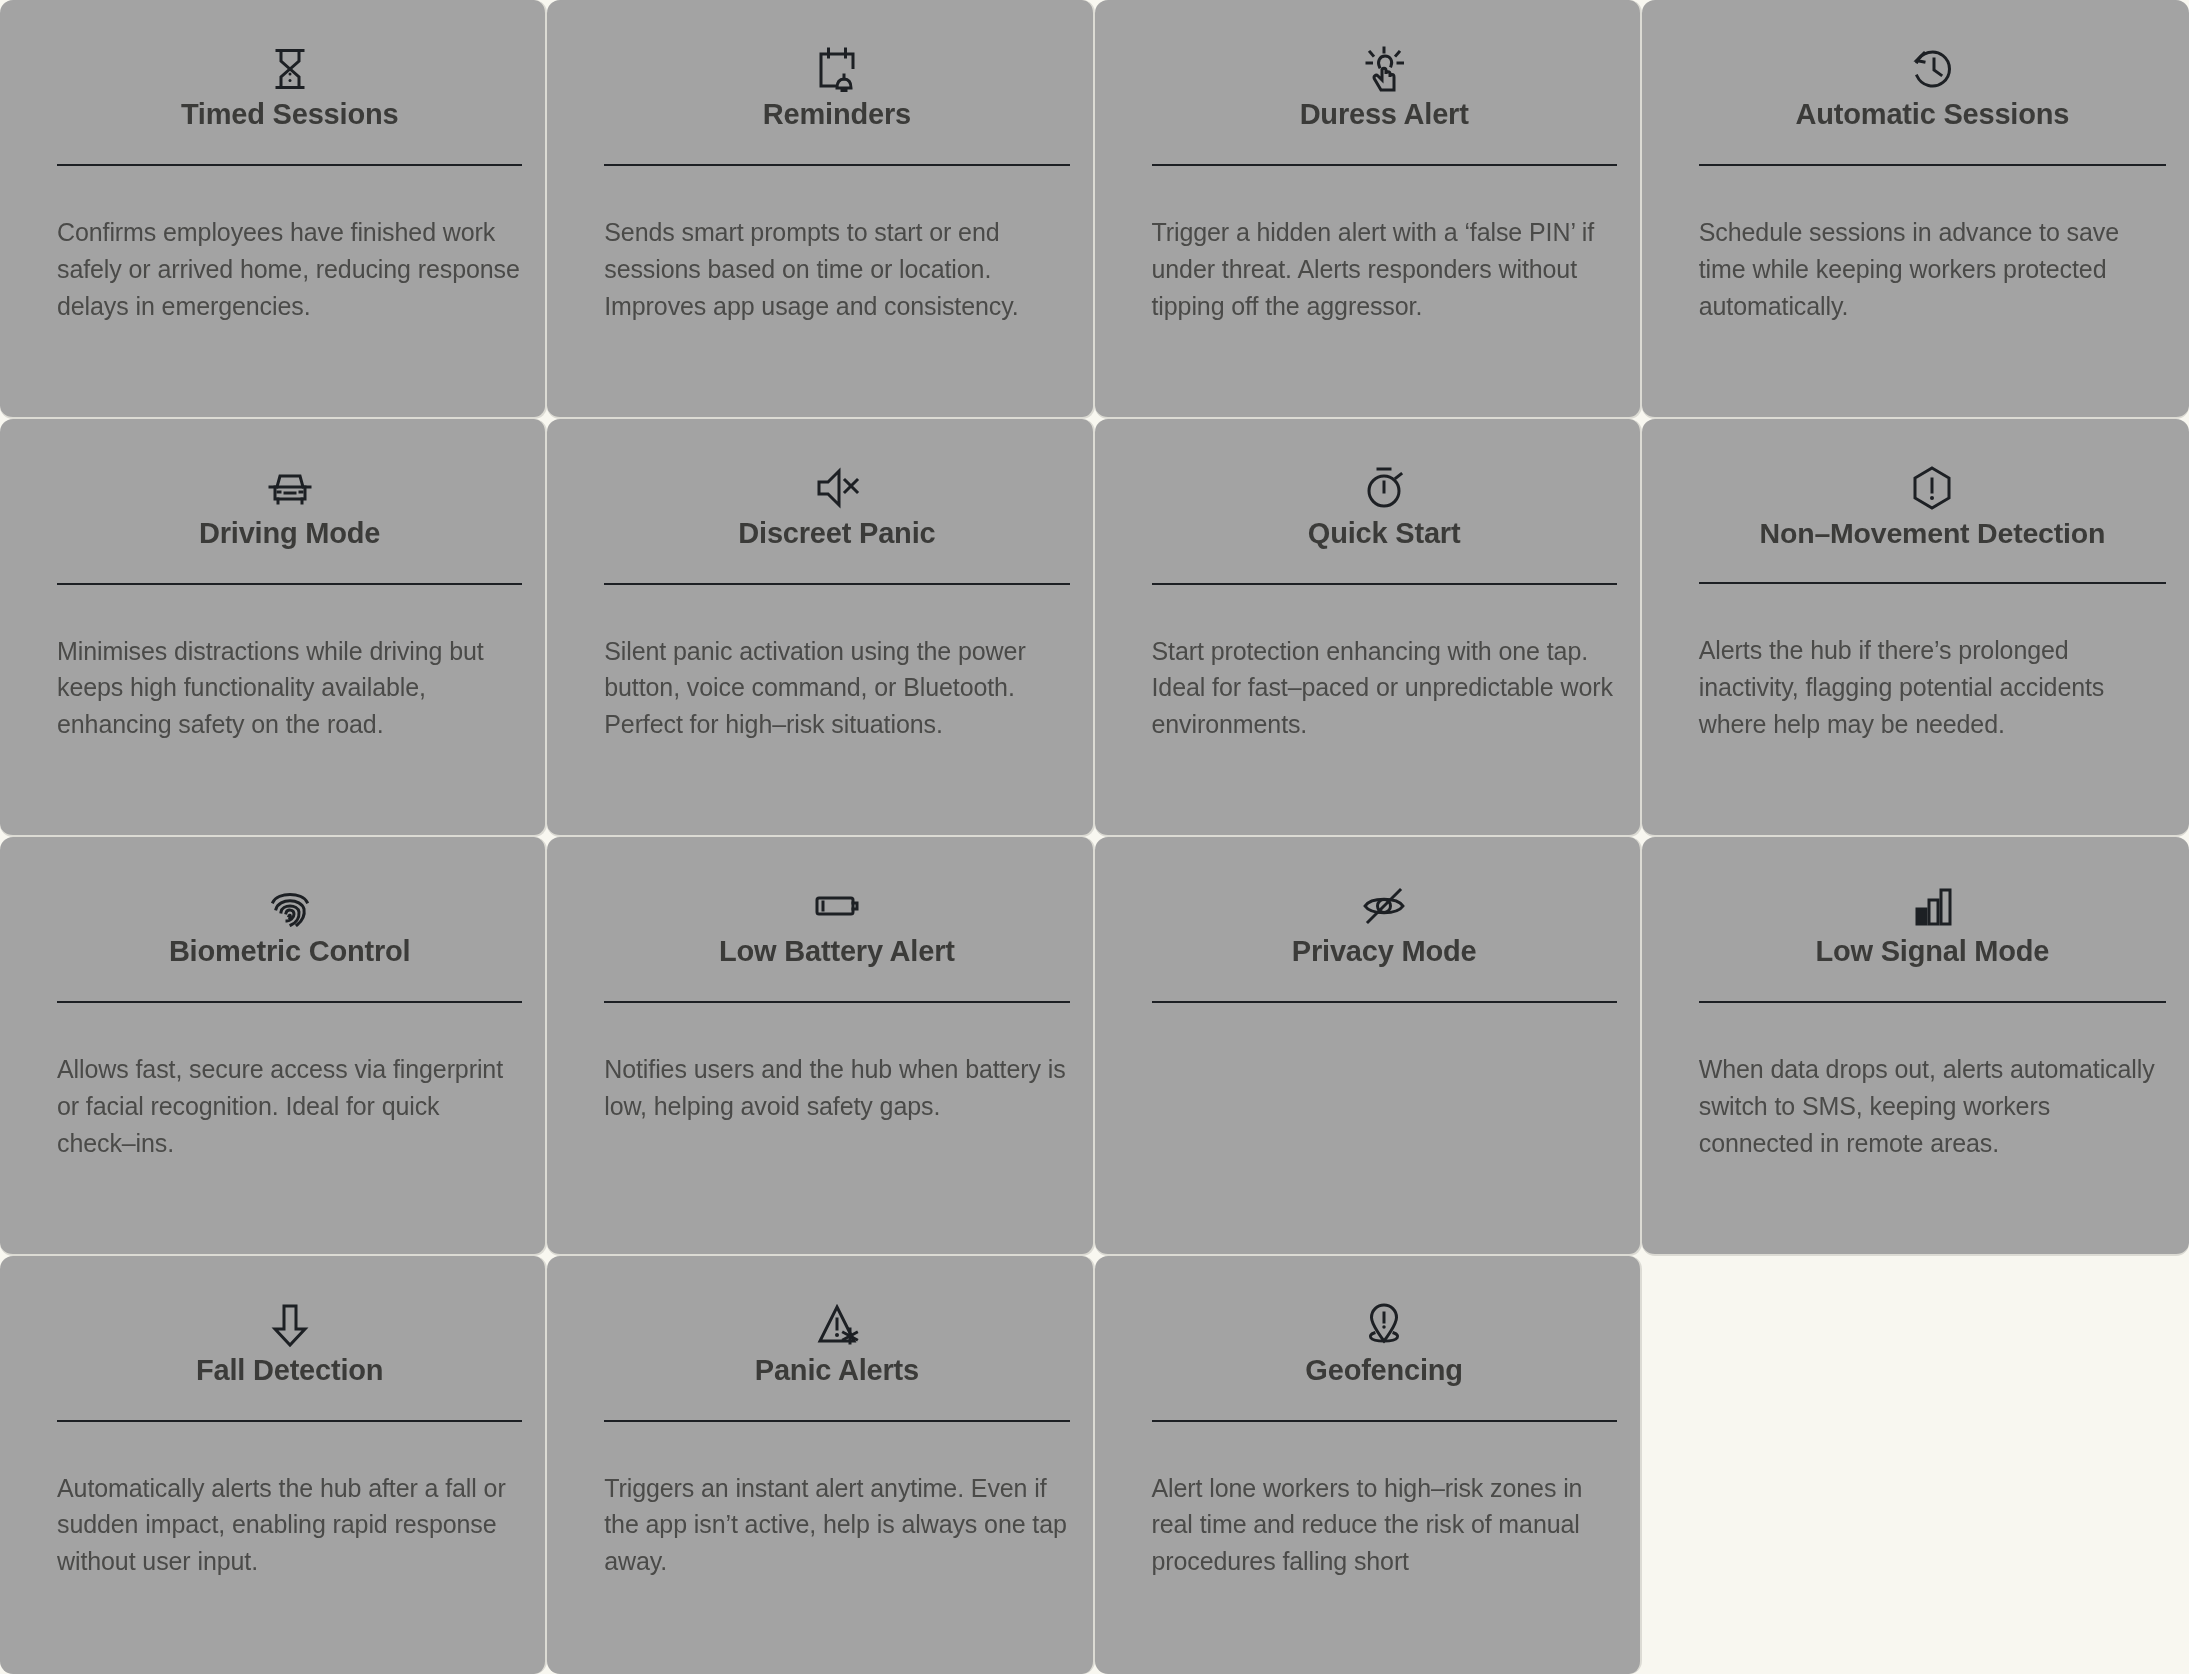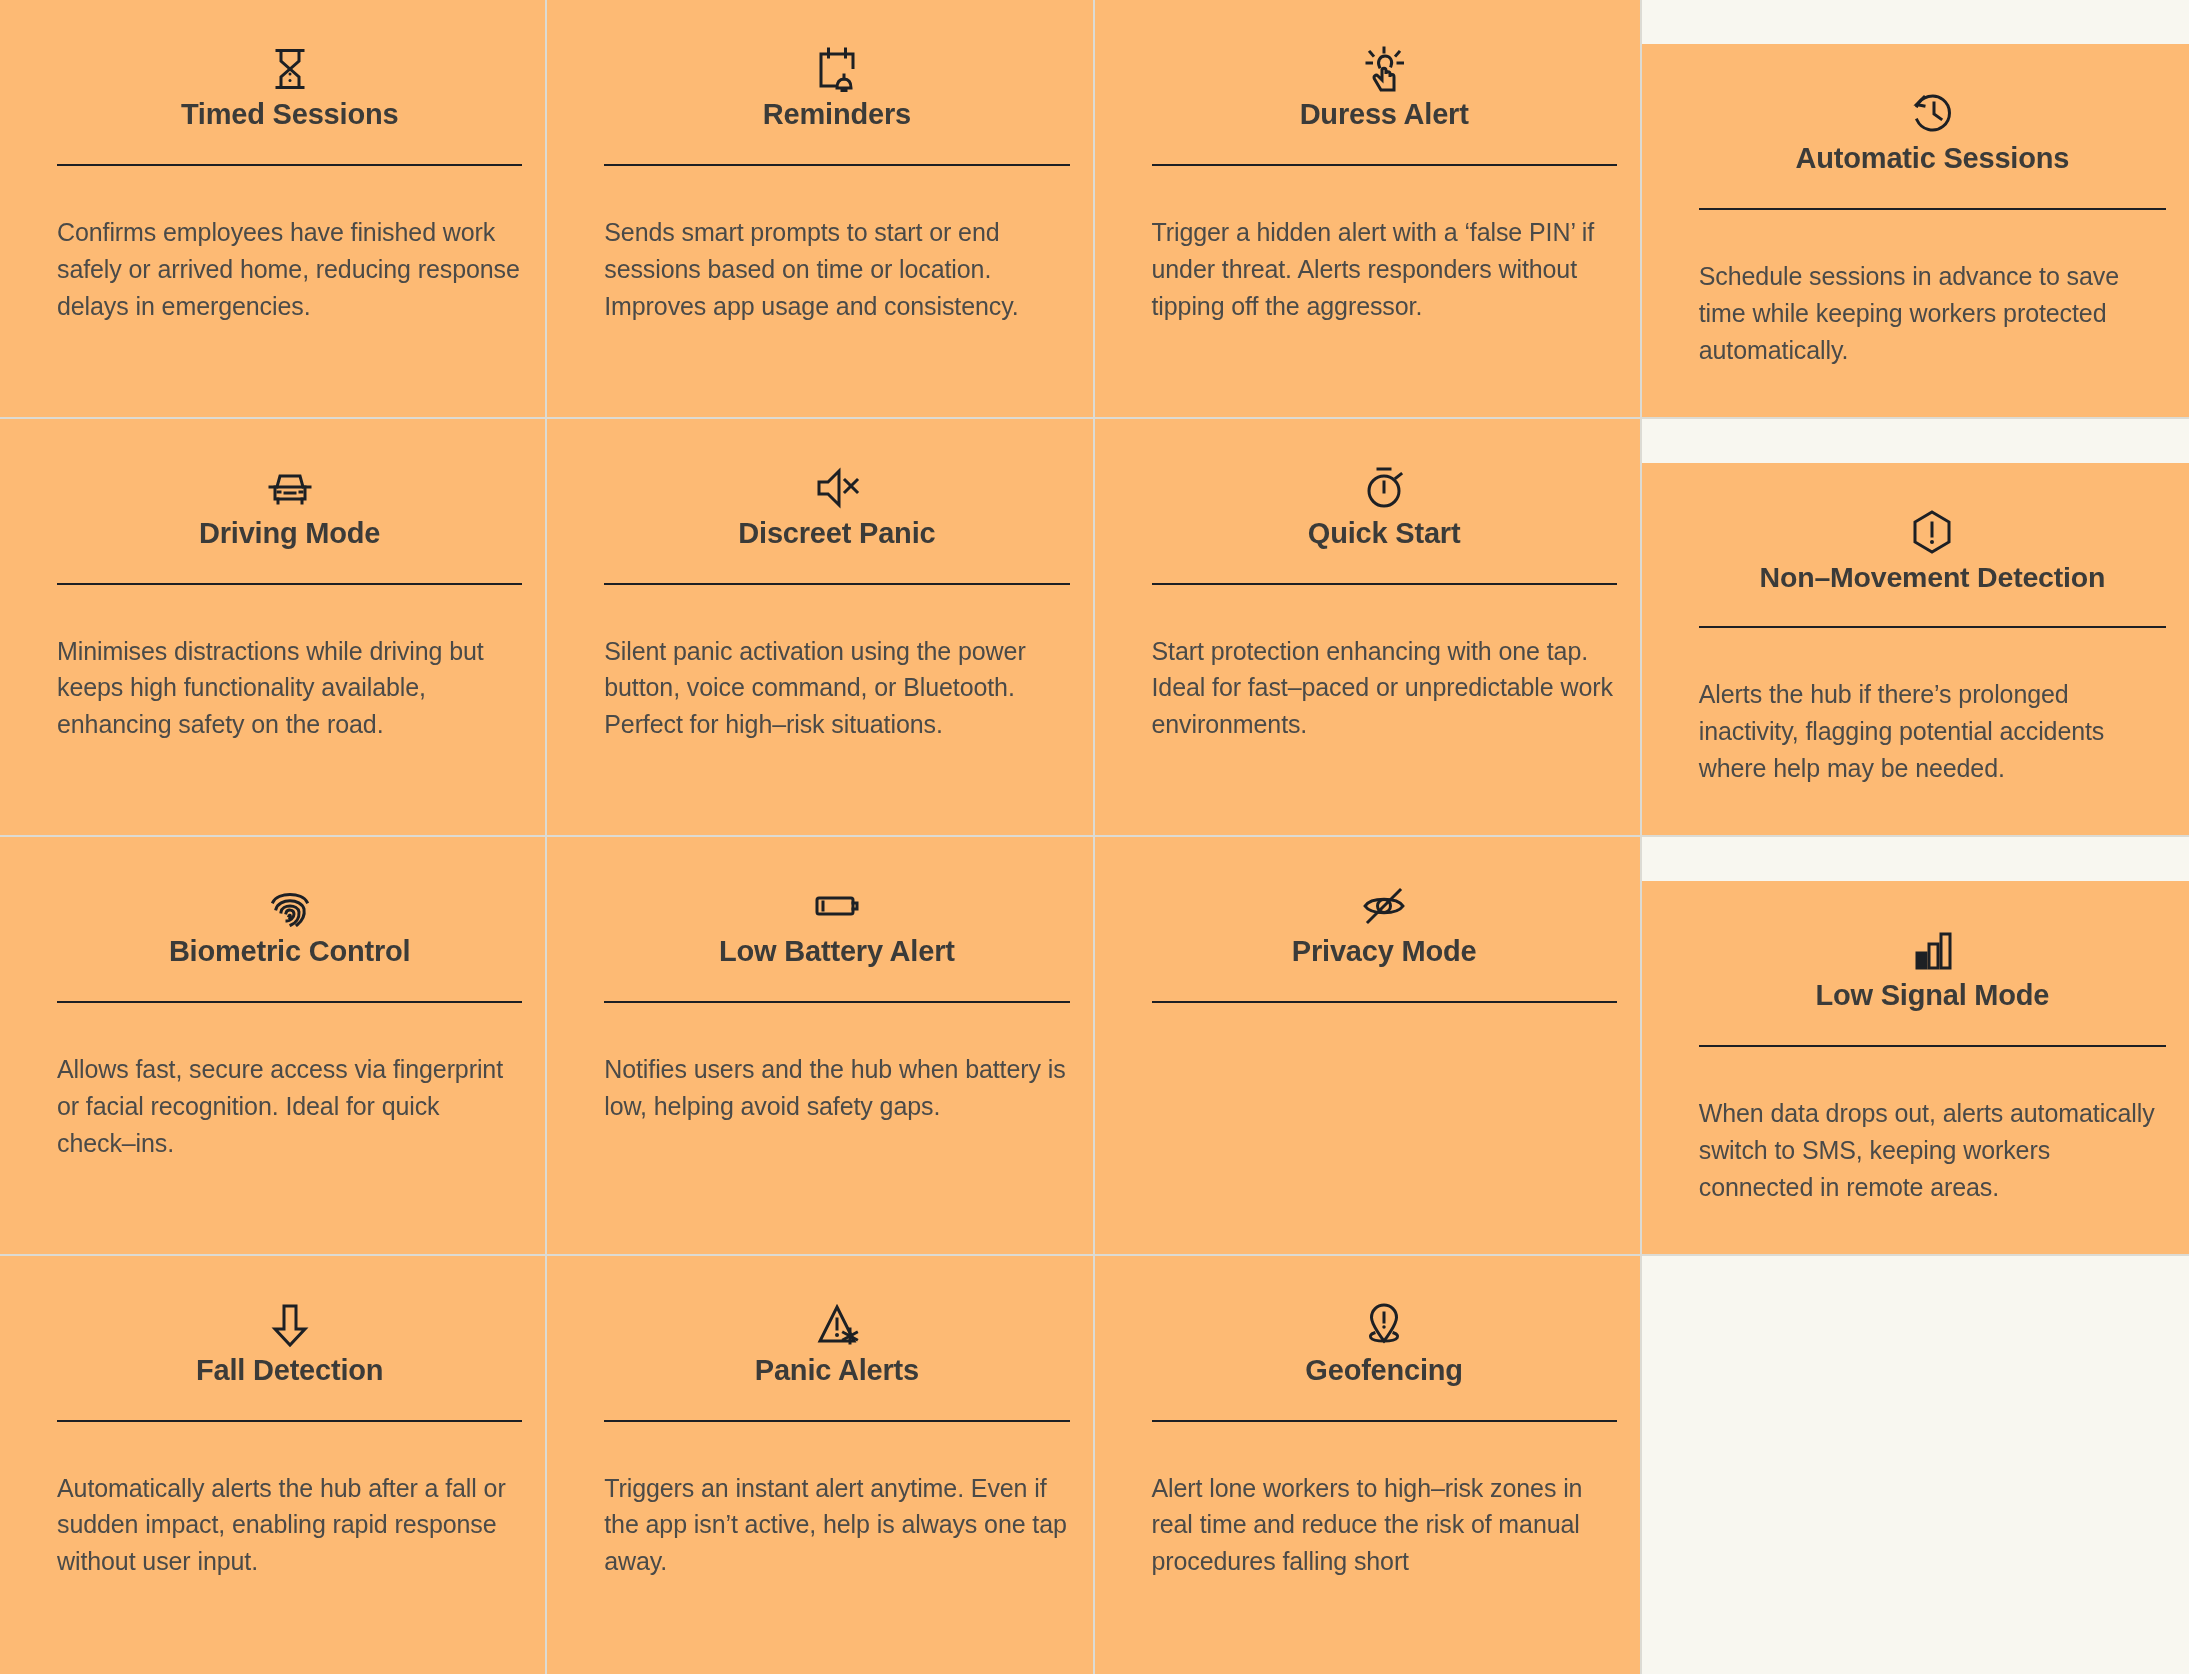--- a/index.html
+++ b/index.html
@@ -22,28 +22,28 @@
     height: 1674px;
     box-sizing: border-box;
     background: #f8f7f0;
   }
   .feature-card {
     position: relative;
     box-sizing: border-box;
     padding: 40px 23px 35px 57px;
     border-right: 2.6px solid #dcdbd4;
     border-bottom: 2.6px solid #dcdbd4;
-    background: #fdba74;
+    background: #a3a3a3;
     display: flex;
     flex-direction: column;
     align-items: stretch;
+    border-radius: 13px;
   }
   .feature-card:nth-child(4n) {
     border-right: none;
-    margin-top: 44px;
   }
   .feature-card:nth-child(n+13) {
     border-bottom: none;
   }
   .card-icon {
     display: flex;
     justify-content: center;
     align-items: flex-end;
     height: 54px;
     margin-bottom: 5.2px;

